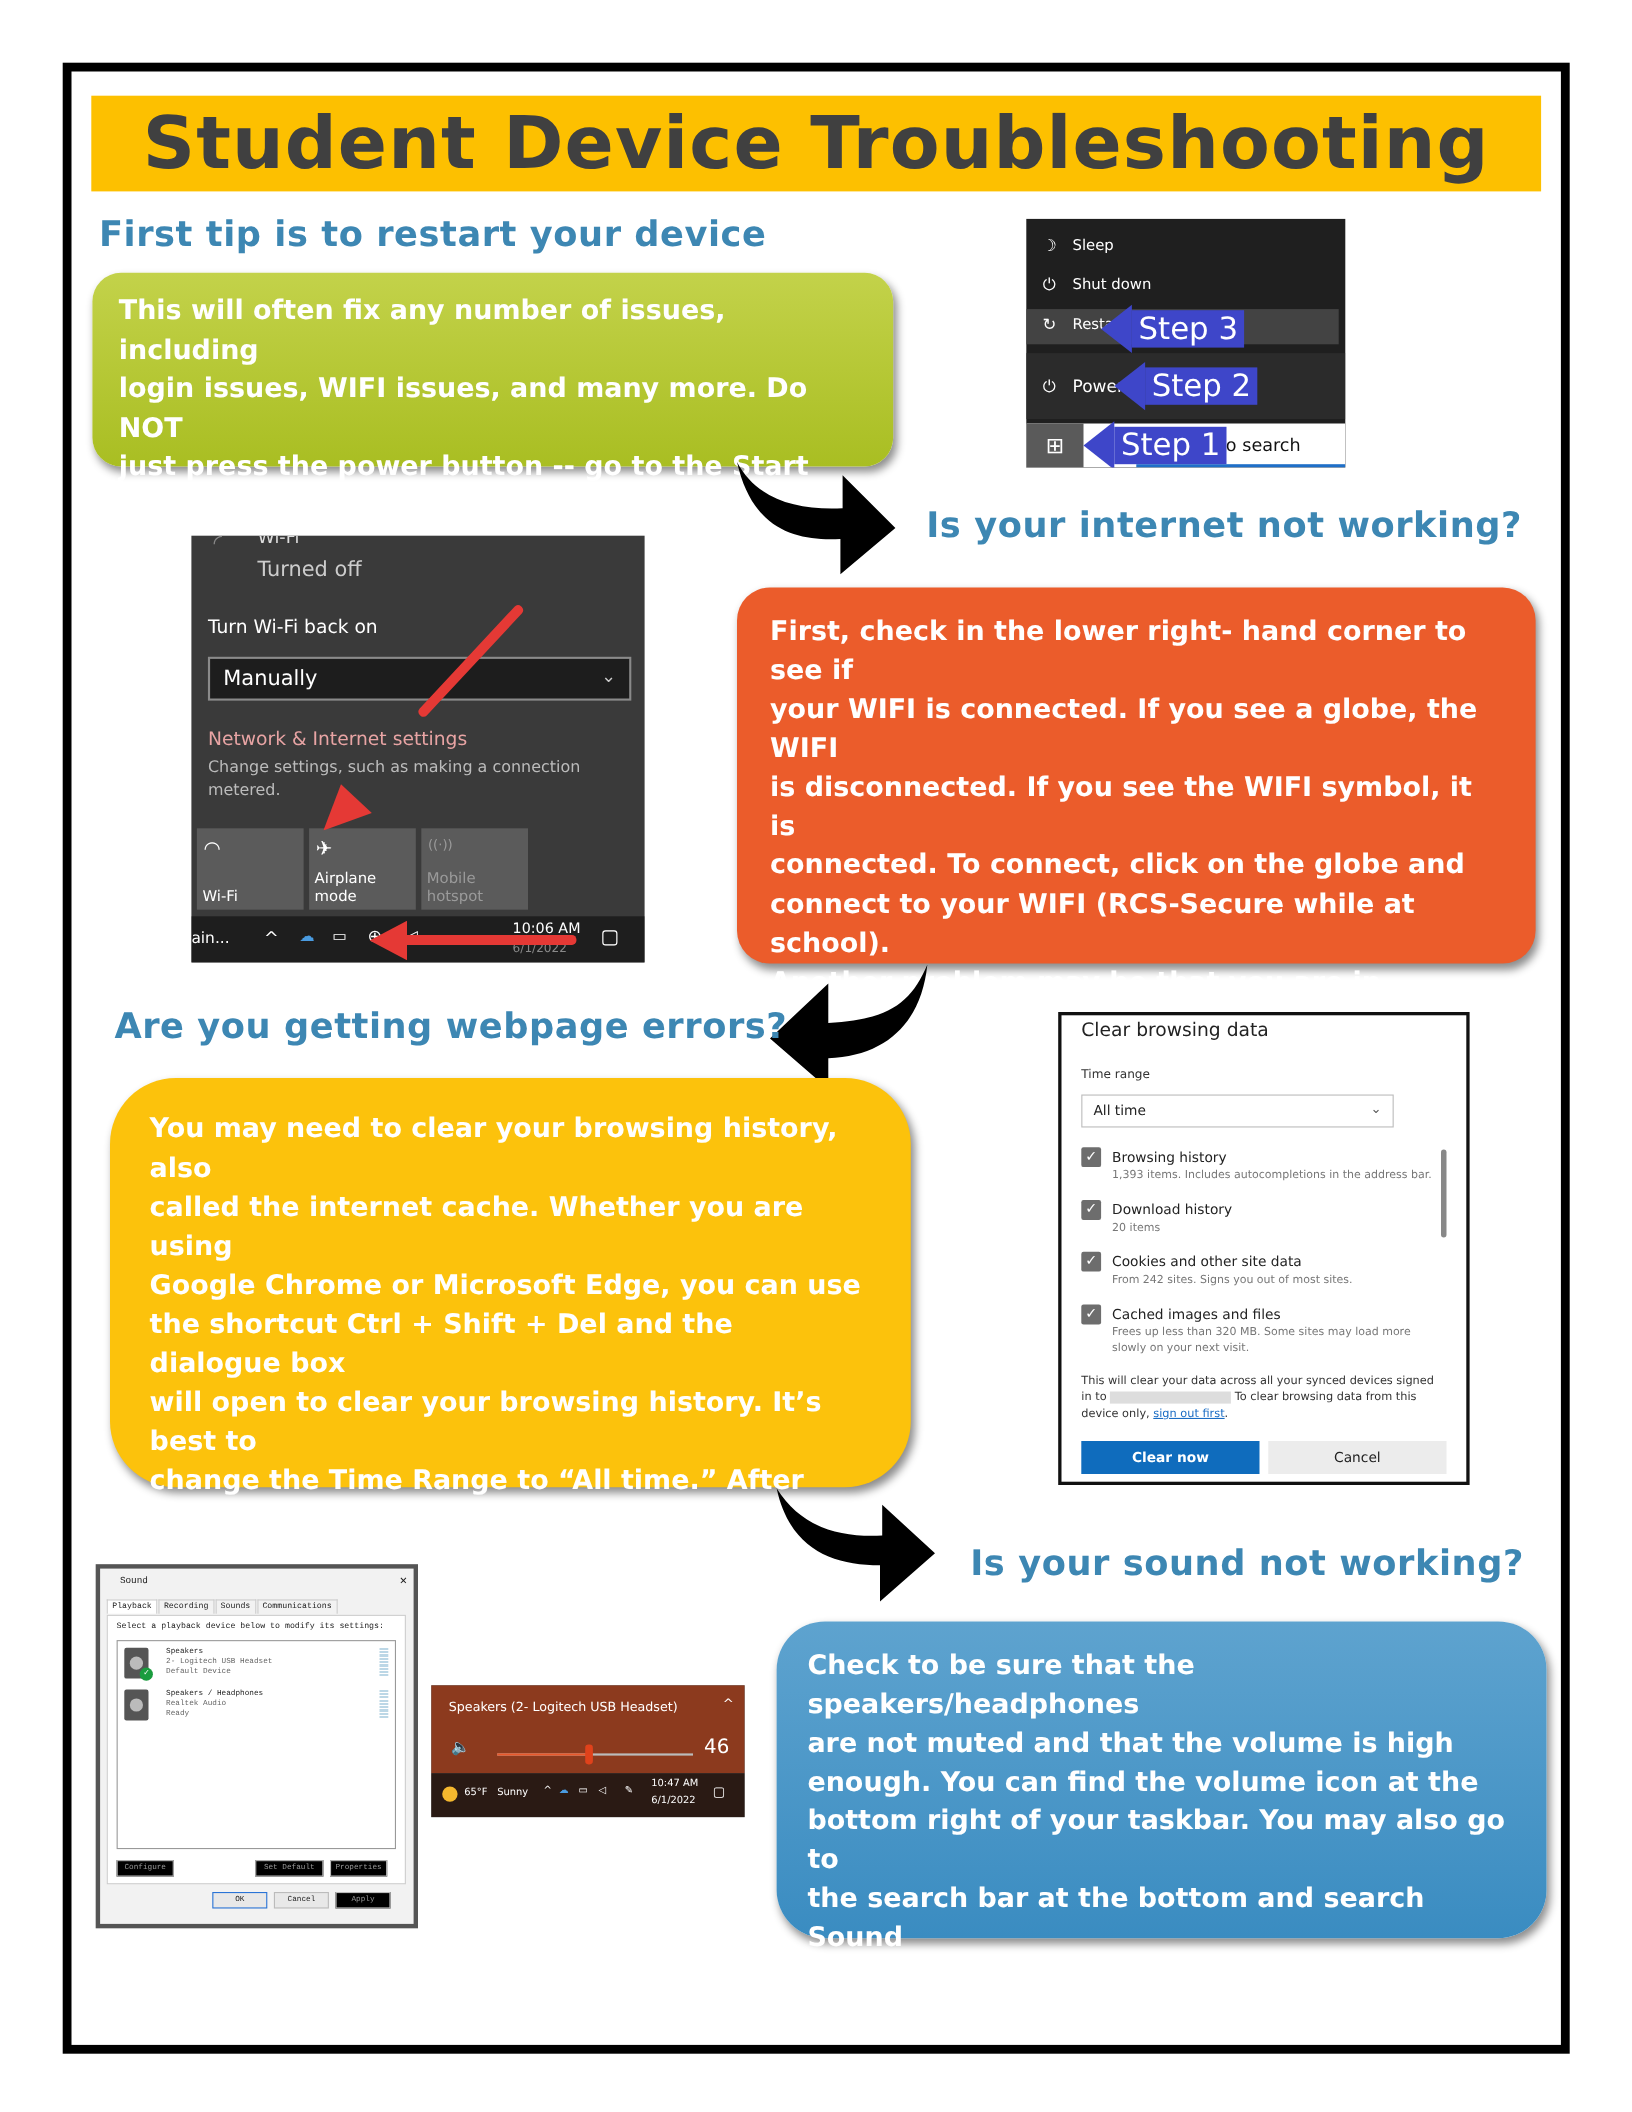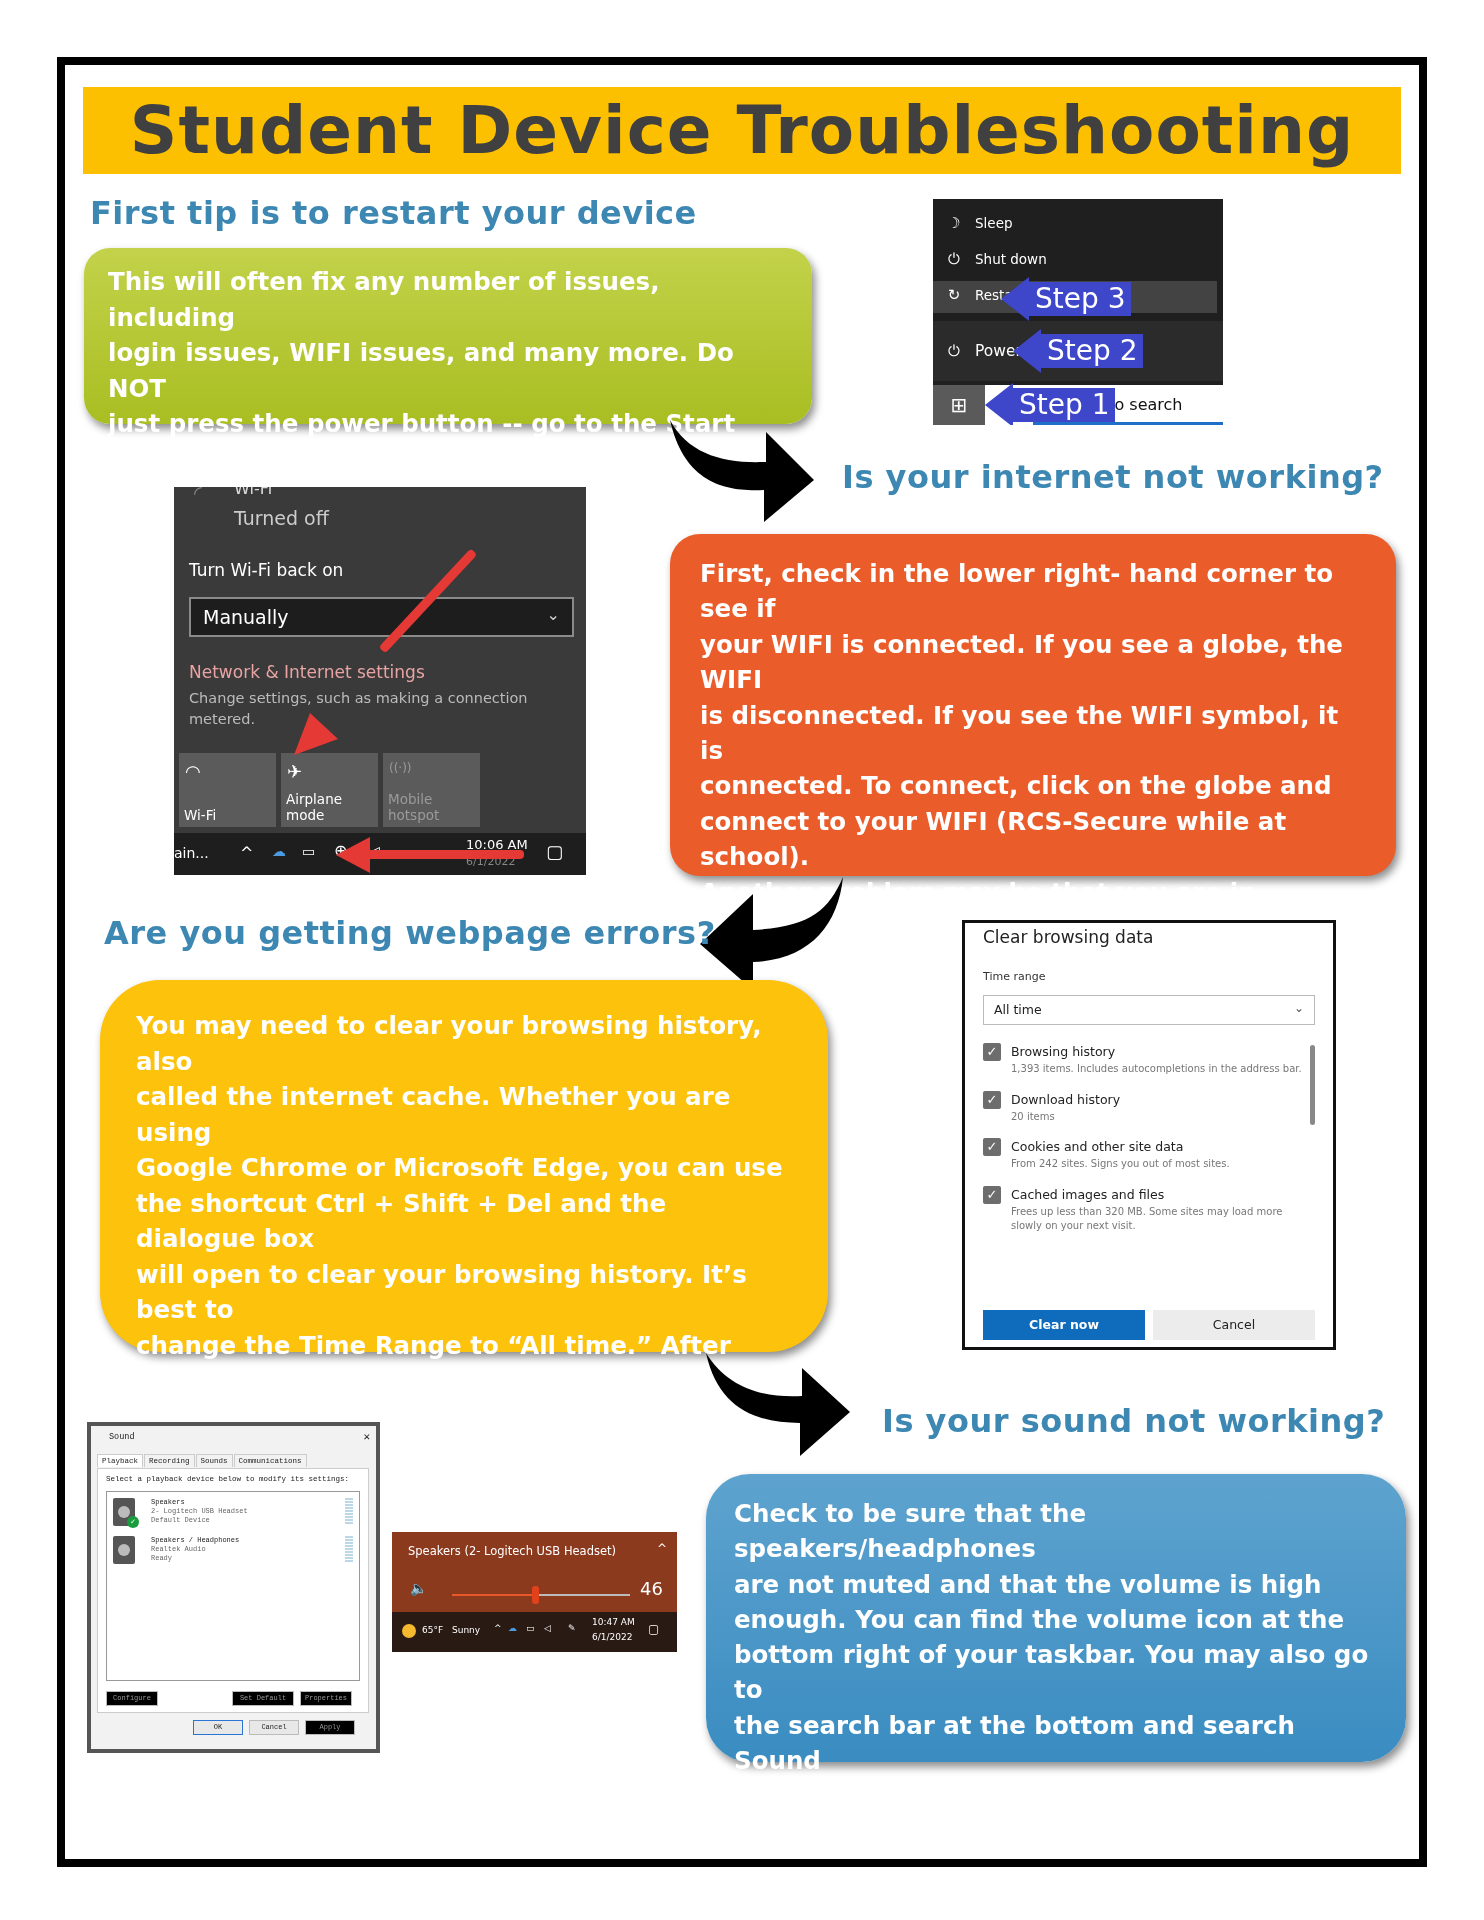--- a/index.html
+++ b/index.html
@@ -44,21 +44,21 @@
   .wf-tile { position: absolute; top: 266px; height: 74px; background: #5b5b5b; font-size: 13.5px; }
   .wf-tile .lbl { position: absolute; left: 5px; bottom: 4px; }
   .wf-tile .ic { position: absolute; left: 6px; top: 8px; font-size: 18px; }
   .wf-taskbar { position: absolute; left: 0; top: 346px; width: 412px; height: 42px; background: #1e1e1e; font-size: 14px; }
   .red-arrow { position: absolute; height: 9px; background: #e53935; border-radius: 4px; transform-origin: left center; }
 
   
   .cbd-shot { position: absolute; left: 962px; top: 920px; width: 374px; height: 430px; background: #fff; border: 3px solid #111; font-family: "DejaVu Sans", sans-serif; color: #222; }
   .cbd-title { position: absolute; left: 18px; top: 4px; font-size: 17px; }
   .cbd-label { position: absolute; left: 18px; top: 47px; font-size: 11px; color: #333; }
-  .cbd-select { position: absolute; left: 18px; top: 72px; width: 332px; height: 30px; border: 1px solid #bbb; font-size: 12.5px; padding: 6px 10px; }
+  .cbd-select { position: absolute; left: 18px; top: 72px; width: 284px; height: 30px; border: 1px solid #bbb; font-size: 12.5px; padding: 6px 10px; }
   .cbd-select .chev { position: absolute; right: 10px; top: 5px; color: #555; font-size: 12px; }
   .cbd-item { position: absolute; left: 18px; width: 330px; }
   .cbd-check { position: absolute; left: 0; top: 0; width: 18px; height: 18px; background: #6d6d6d; border-radius: 2px; color: #fff; font-size: 13px; text-align: center; line-height: 18px; }
   .cbd-item .t { position: absolute; left: 28px; top: 1px; font-size: 12.5px; color: #222; white-space: nowrap; }
   .cbd-item .s { position: absolute; left: 28px; top: 19px; font-size: 10px; color: #777; line-height: 14px; width: 300px; }
   .cbd-scroll { position: absolute; right: 18px; top: 122px; width: 5px; height: 80px; background: #888; border-radius: 3px; }
   .cbd-note { position: absolute; left: 18px; top: 325px; width: 330px; font-size: 10.3px; line-height: 15px; color: #333; }
   .cbd-note .blur { display: inline-block; width: 110px; height: 11px; background: #ddd; vertical-align: middle; }
   .cbd-note a { color: #1a6cc4; text-decoration: underline; }
   .cbd-btn { position: absolute; top: 387px; width: 162px; height: 30px; font-size: 12.5px; text-align: center; line-height: 30px; }
@@ -250,20 +250,27 @@
     <div class="cbd-check">✓</div>
     <div class="t">Cookies and other site data</div>
     <div class="s">From 242 sites. Signs you out of most sites.</div>
   </div>
   <div class="cbd-item" style="top:263px;">
     <div class="cbd-check">✓</div>
     <div class="t">Cached images and files</div>
     <div class="s">Frees up less than 320 MB. Some sites may load more slowly on your next visit.</div>
   </div>
   <div class="cbd-scroll"></div>
+  <div class="cbd-note">
+    <span>This will clear your data across all your synced devices signed in to</span>
+    <span class="blur"></span>
+    <span>To clear browsing data from this device</span>
+    <span>only,</span>
+    <a>sign out first</a>.
+  </div>
   <div class="cbd-btn cbd-clear">Clear now</div>
   <div class="cbd-btn cbd-cancel">Cancel</div>
 </div>
 
 <svg class="arrow" style="left:700px; top:1348px;" width="160" height="120" viewBox="0 0 160 120">
   <path d="M6 5 C18 60 56 75 100 75 L100 108 L150 64 L102 20 L102 48 C62 50 28 40 6 5 Z" fill="#000"></path>
 </svg>
 <div class="heading" style="left:882px; top:1402px;">Is your sound not working?</div>
 
 <div class="snd-shot">

